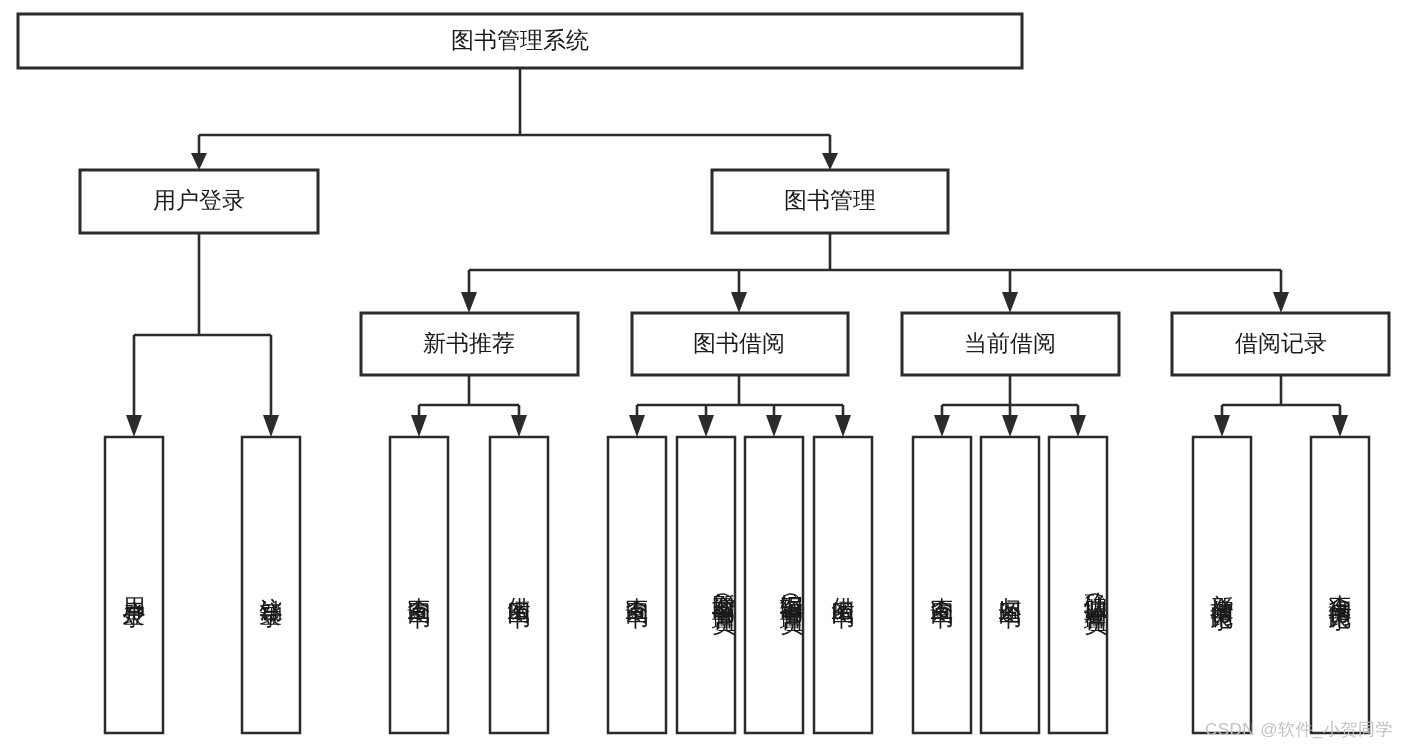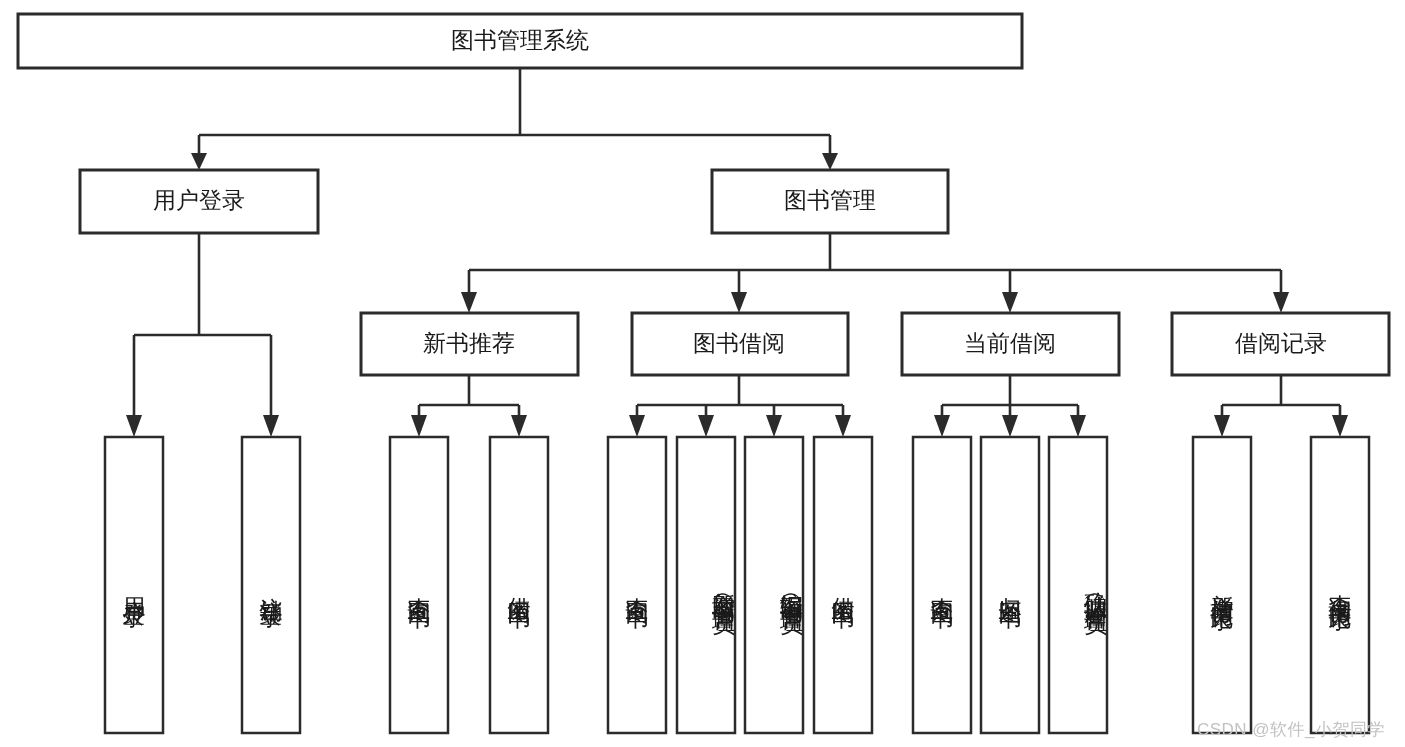--- a/index.html
+++ b/index.html
@@ -47,21 +47,21 @@
   }
   .node-label-h {
     font-family: "Liberation Sans", "DejaVu Sans", sans-serif;
     font-size: 23px;
     fill: #1a1a1a;
     text-anchor: middle;
     dominant-baseline: middle;
   }
   .watermark {
     position: absolute;
-    right: 20px;
+    right: 12px;
     bottom: 6px;
     font-family: "Liberation Sans", "DejaVu Sans", sans-serif;
     font-size: 17px;
     color: #c2c2c2;
     white-space: nowrap;
     letter-spacing: 0.5px;
     pointer-events: none;
   }
   
   .leaf-text {

